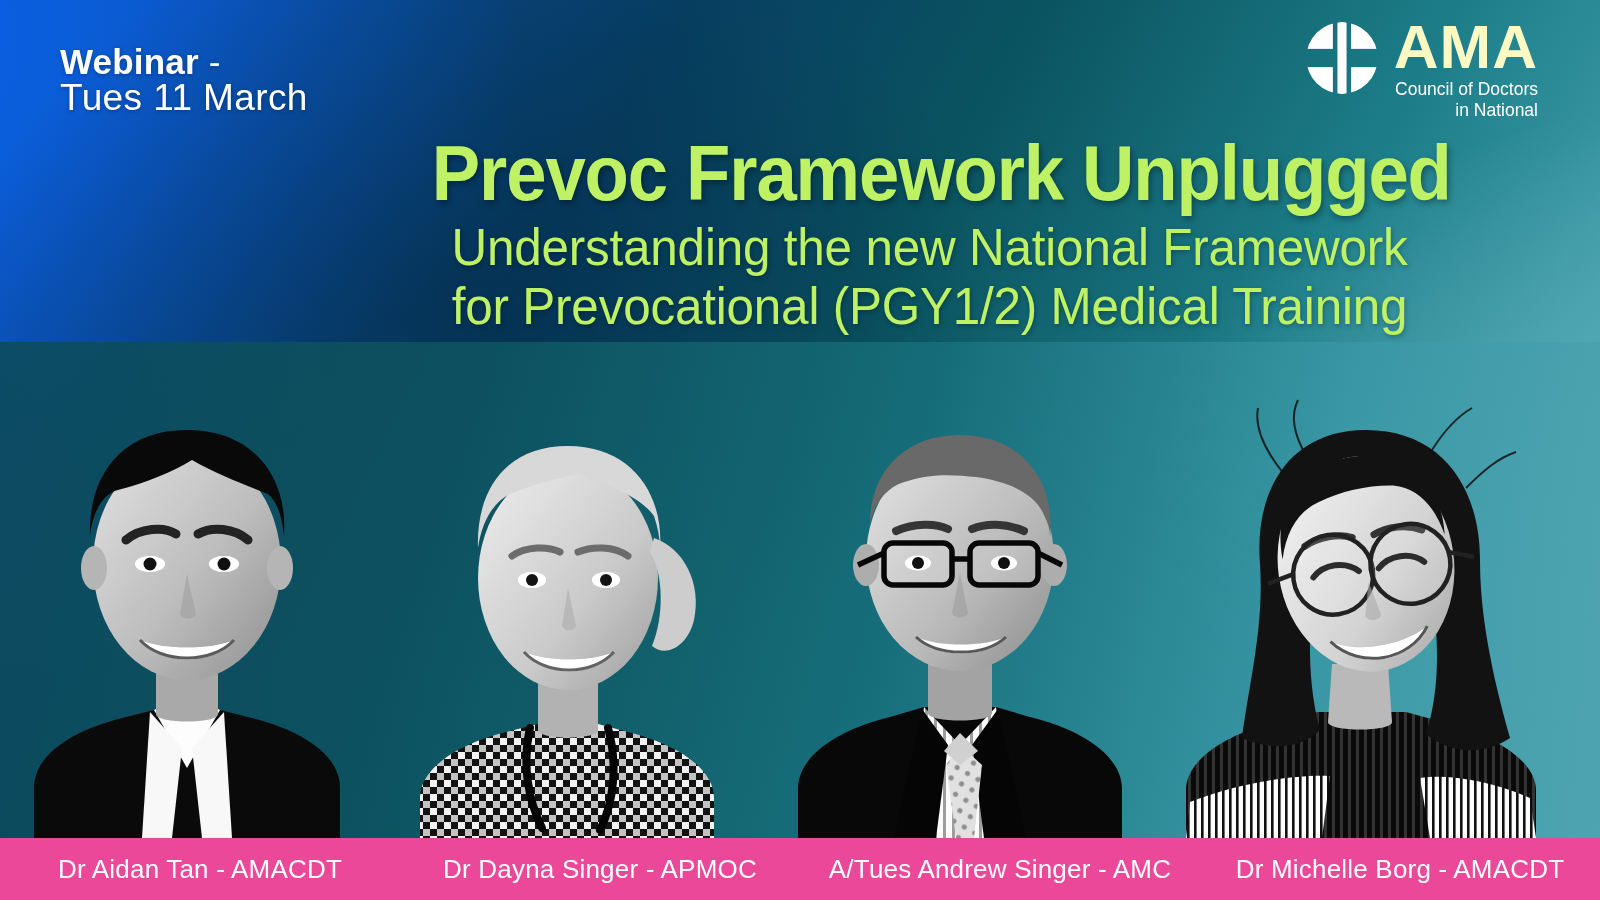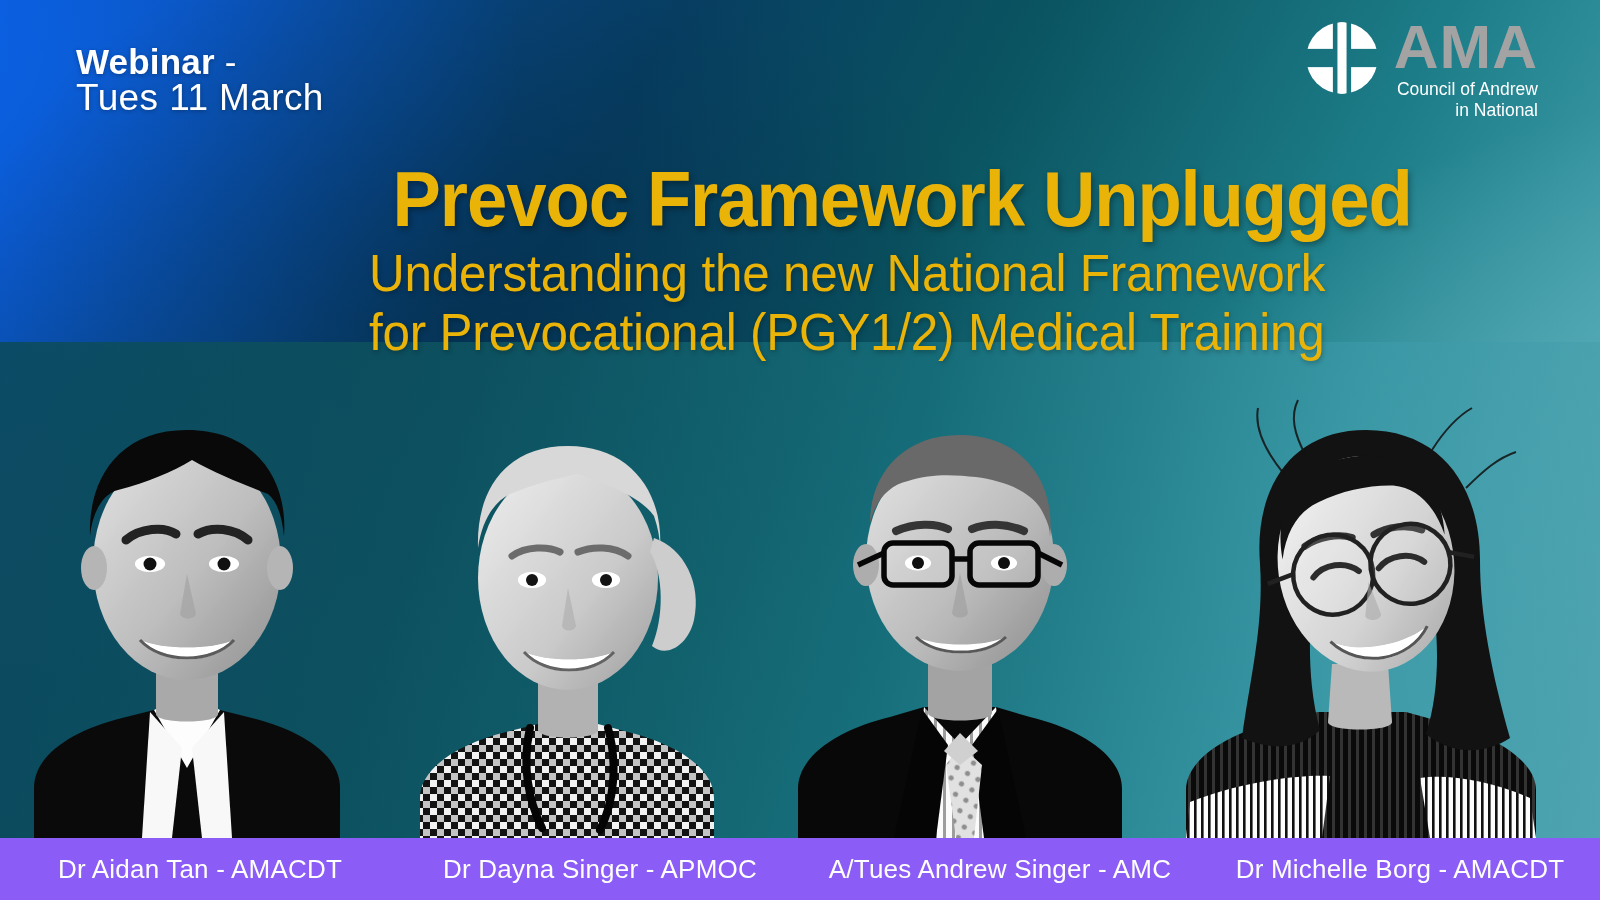--- a/index.html
+++ b/index.html
@@ -25,53 +25,53 @@
     background: radial-gradient(ellipse 46% 62% at 30% 34%, rgba(3,40,68,0.55) 0%, rgba(3,40,68,0) 70%);
   }
   .bg-bottom-teal {
     position:absolute; left:0; right:0; bottom:0; height:62%;
     background: linear-gradient(100deg, #0c4a54 0%, #0e5560 26%, #17707c 55%, #3a98a6 80%, #4ea4b0 100%);
     opacity:.82;
   }
 
   
   .eyebrow {
-    position:absolute; left:76px; top:44px;
+    position:absolute; left:60px; top:44px;
     color:#fff; line-height:1.0;
     text-shadow:0 1px 4px rgba(0,0,0,.30);
   }
   .eyebrow .l1 { font-size:35px; letter-spacing:.2px; white-space:nowrap; }
   .eyebrow .l1 b { font-weight:700; }
   .eyebrow .l1 .dash { font-weight:400; }
   .eyebrow .l2 {
     font-size:37px; font-weight:300; margin-top:0;
     letter-spacing:.4px; white-space:nowrap;
   }
 
   
   .logo {
     position:absolute; right:62px; top:18px;
     display:flex; align-items:flex-start; gap:14px;
   }
   .logo-mark { width:76px; height:76px; flex:none; margin-top:2px; }
   .logo-txt { display:flex; flex-direction:column; align-items:flex-end; }
   .logo-ama {
-    font-size:62px; font-weight:700; color:#a3a3a3;
+    font-size:62px; font-weight:700; color:#fef9c3;
     letter-spacing:1px; line-height:.92; white-space:nowrap;
   }
   .logo-sub {
     font-size:17.5px; font-weight:400; color:#fff;
     line-height:1.18; text-align:right; margin-top:4px;
     white-space:nowrap;
   }
 
   
   .titles {
-    position:absolute; right:110px; top:160px;
-    text-align:left; color:#eab308;
+    position:absolute; right:110px; top:134px;
+    text-align:center; color:#bef264;
     width:1180px;
   }
   .title-main {
     font-size:78px; font-weight:700;
     letter-spacing:-1.2px; line-height:1.0;
     transform:scaleX(.93); transform-origin:right center;
     white-space:nowrap;
     text-shadow:2px 3px 7px rgba(0,0,0,.34);
   }
   .title-sub {
@@ -86,21 +86,21 @@
   .portraits { position:absolute; left:0; right:0; bottom:62px; height:530px; }
   .portrait {
     position:absolute; bottom:0;
     filter:grayscale(1) contrast(1.1);
   }
   .portrait svg { display:block; }
 
   
   .namebar {
     position:absolute; left:0; right:0; bottom:0; height:62px;
-    background:#8b5cf6; display:flex; align-items:center;
+    background:#ec4899; display:flex; align-items:center;
   }
   .name-cell {
     flex:1 1 25%; text-align:center; color:#fff;
     font-size:26px; font-weight:400; letter-spacing:.2px;
     white-space:nowrap;
   }
 </style>
 </head>
 <body>
 
@@ -137,21 +137,21 @@
           <g fill="none" stroke="#ffffff" stroke-width="3.4" stroke-linecap="round">
             <path d="M50 10 C40 16 60 22 50 28 C40 34 60 40 50 46 C40 52 60 58 50 64 C40 70 60 76 50 82 C44 86 48 90 50 92"></path>
           </g>
           <circle cx="50" cy="8" r="3.1" fill="#ffffff"></circle>
         </g>
       </svg>
     </span>
     <span class="logo-txt">
       <span class="logo-ama">AMA</span>
       <span class="logo-sub">
-        <span>Council of Andrew</span><br>
+        <span>Council of Doctors</span><br>
         <span>in National</span>
       </span>
     </span>
   </div>
 
   <div class="titles">
     <div class="title-main">Prevoc Framework Unplugged</div>
     <div class="title-sub">
       <div>Understanding the new National Framework</div>
       <div>for Prevocational (PGY1/2) Medical Training</div>

